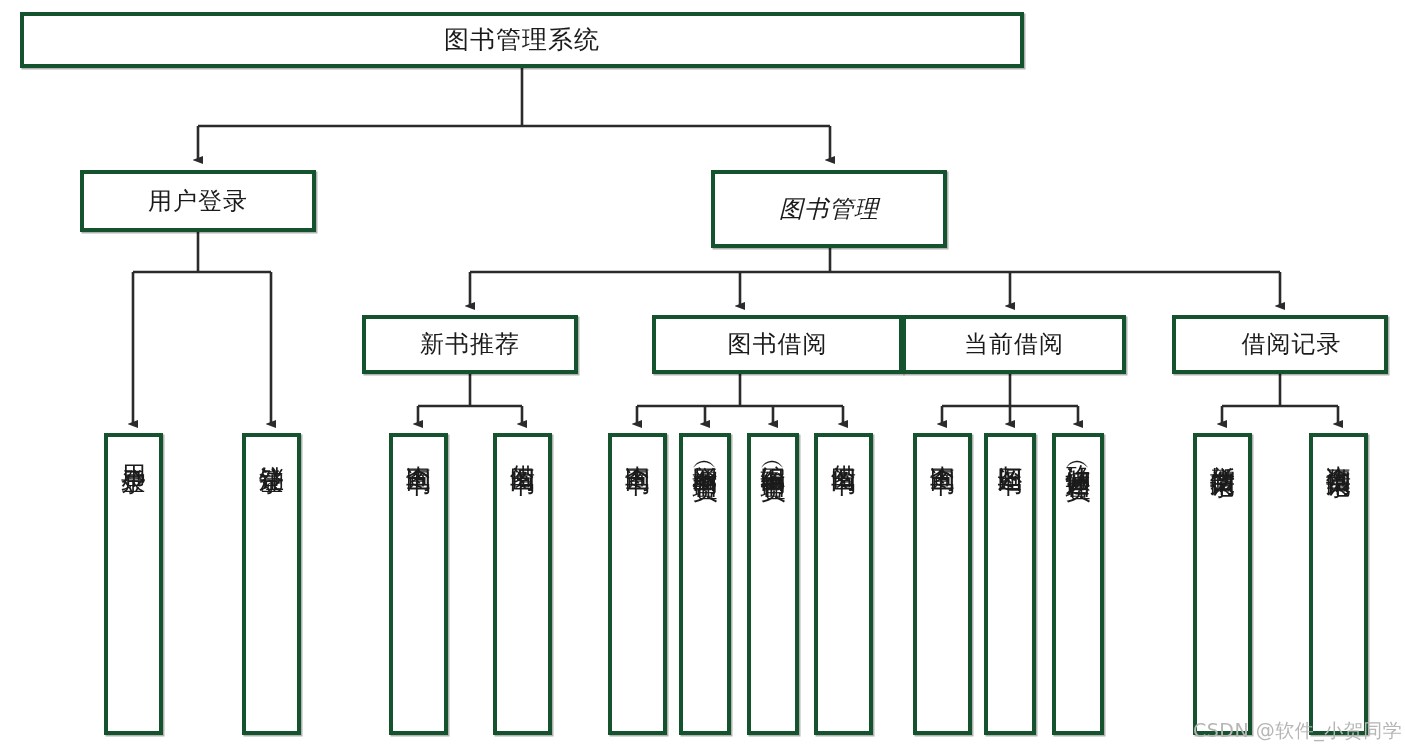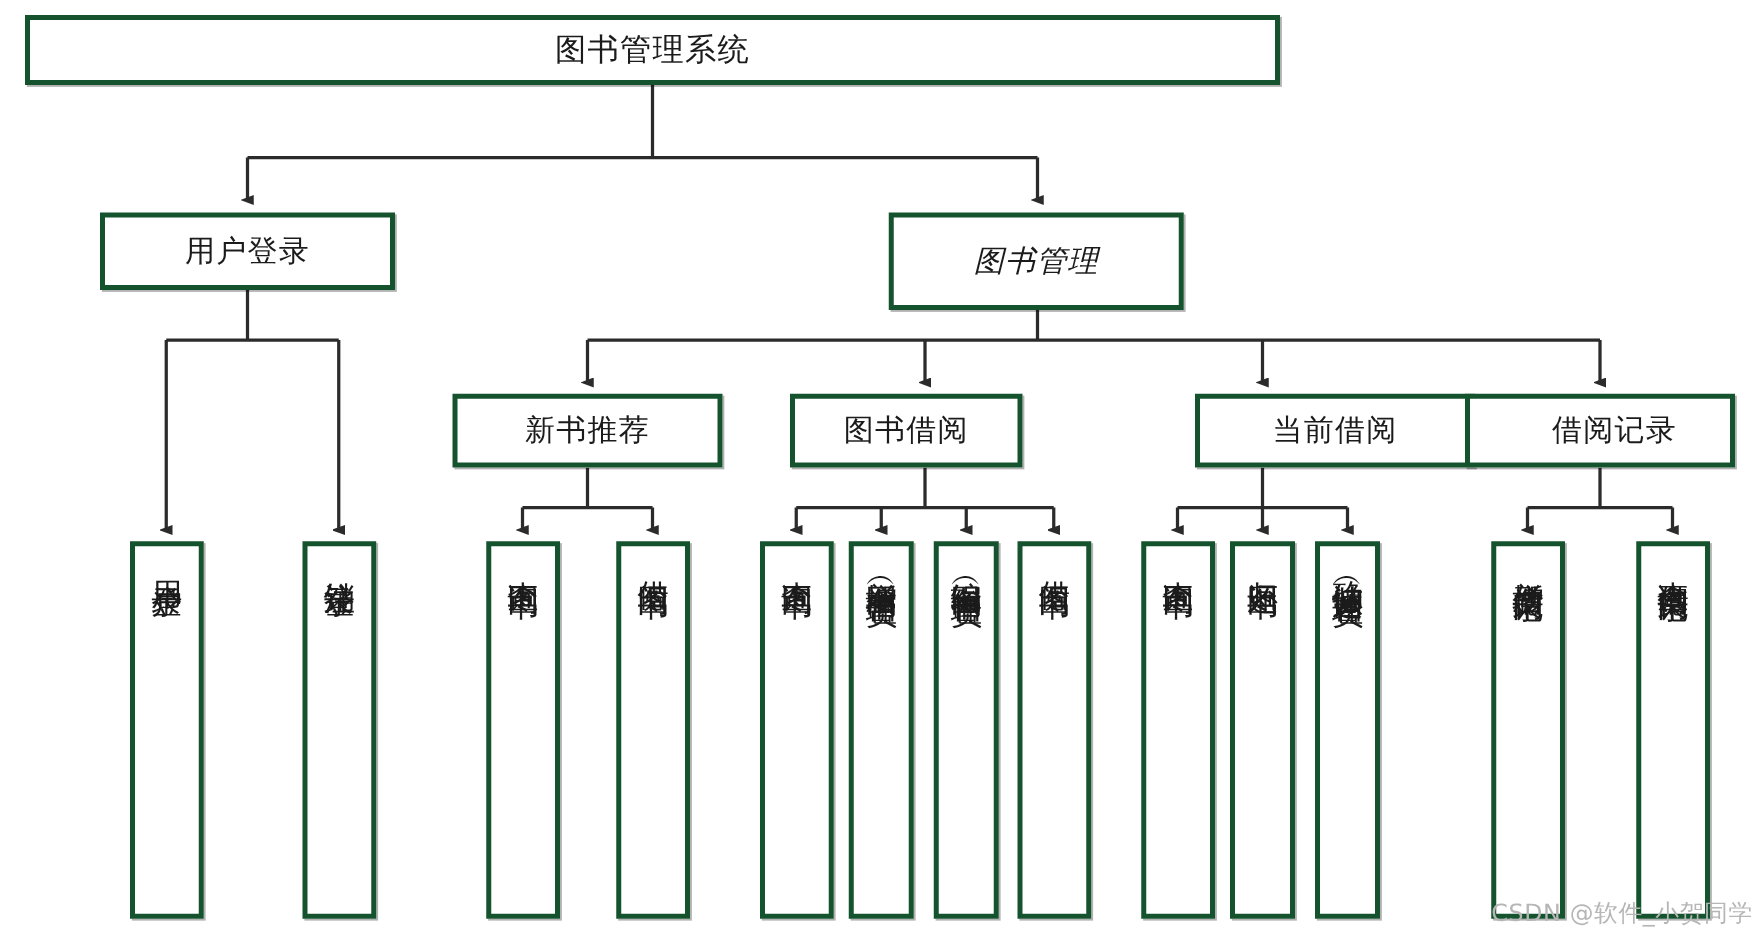--- a/index.html
+++ b/index.html
@@ -136,24 +136,24 @@
   <div class="node horiz" style="left:80px; top:170px; width:236px; height:62px;">
     <span class="label">用户登录</span>
   </div>
   <div class="node horiz" style="left:711px; top:170px; width:236px; height:78px;font-style:italic;">
     <span class="label">图书管理</span>
   </div>
 
   <div class="node horiz" style="left:362px; top:315px; width:216px; height:59px;">
     <span class="label">新书推荐</span>
   </div>
-  <div class="node horiz" style="left:632px; top:315px; width:186px; height:59px;justify-content:center;">
+  <div class="node horiz" style="left:652px; top:315px; width:251px; height:59px;justify-content:center;">
     <span class="label">图书借阅</span>
   </div>
-  <div class="node horiz" style="left:956px; top:315px; width:224px; height:59px;">
+  <div class="node horiz" style="left:902px; top:315px; width:224px; height:59px;">
     <span class="label">当前借阅</span>
   </div>
   <div class="node horiz" style="left:1172px; top:315px; width:216px; height:59px;padding-left:23px;">
     <span class="label">借阅记录</span>
   </div>
 
   <div class="node vert" style="left:104px; top:433px; width:59px; height:302px;">
     <span class="label">用户登录</span>
   </div>
   <div class="node vert" style="left:242px; top:433px; width:59px; height:302px;">

